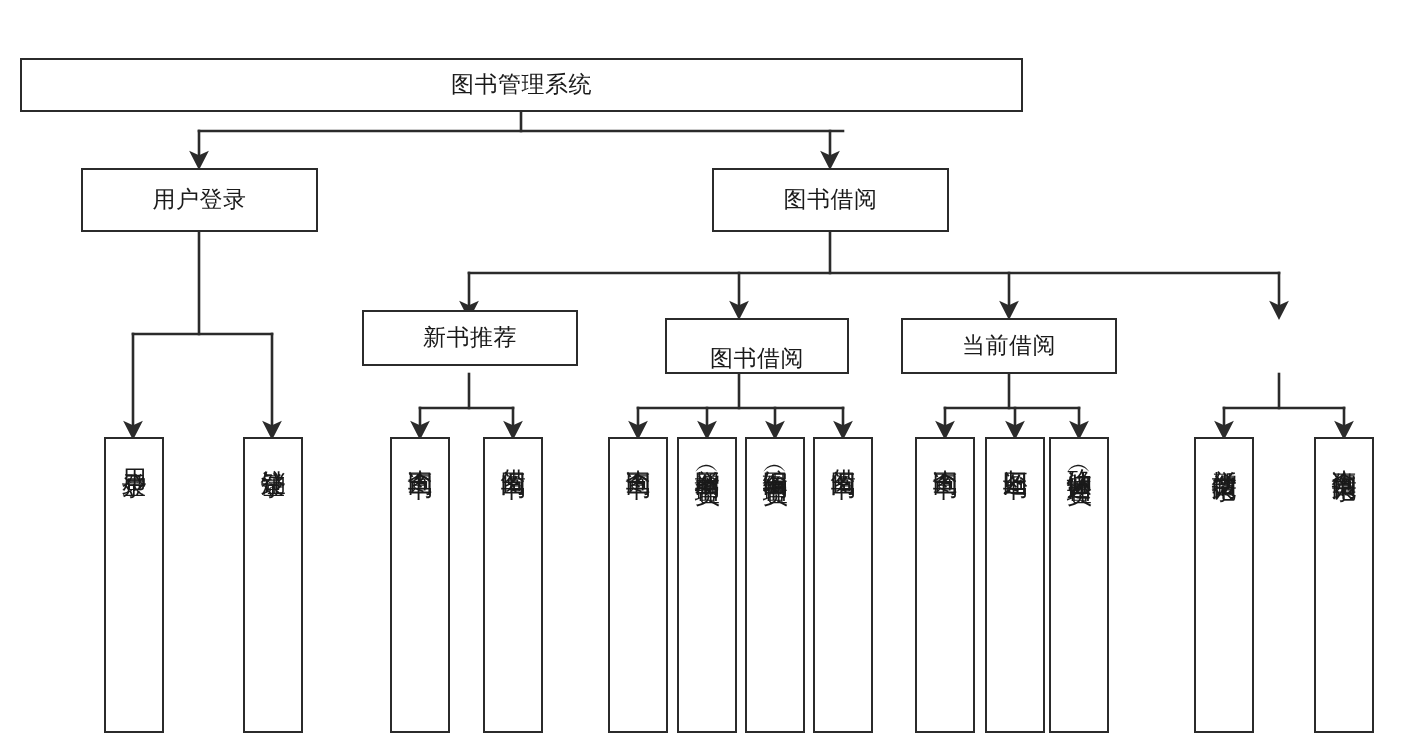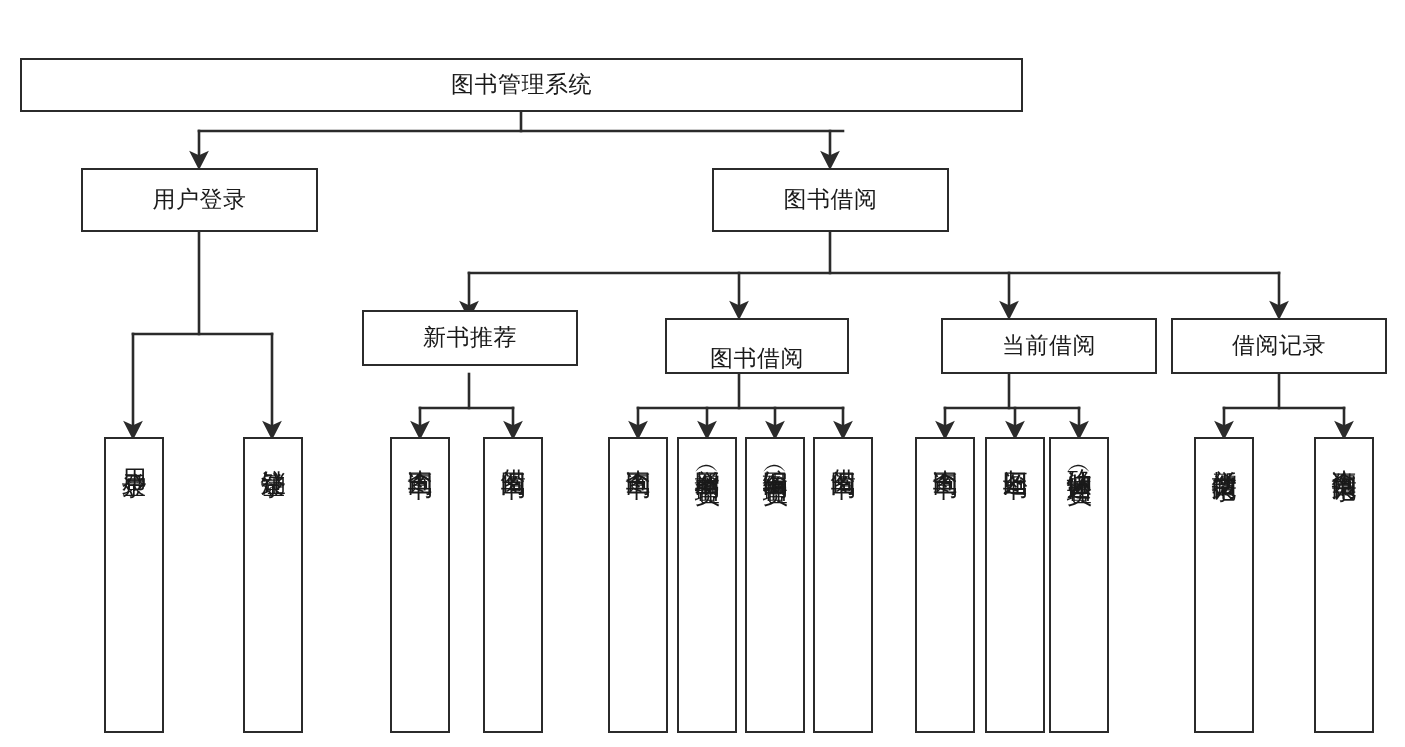--- a/index.html
+++ b/index.html
@@ -138,25 +138,22 @@
   <div class="node horiz" style="left:712px; top:168px; width:237px; height:64px;">
     <span class="label">图书借阅</span>
   </div>
 
   <div class="node horiz" style="left:362px; top:310px; width:216px; height:56px;">
     <span class="label">新书推荐</span>
   </div>
   <div class="node horiz" style="left:665px; top:318px; width:184px; height:56px;align-items:flex-end;">
     <span class="label">图书借阅</span>
   </div>
-  <div class="node horiz" style="left:941px; top:318px; width:216px; height:56px;">
+  <div class="node horiz" style="left:901px; top:318px; width:216px; height:56px;">
     <span class="label">当前借阅</span>
-  </div>
-  <div class="node horiz" style="left:1171px; top:318px; width:216px; height:56px;">
-    <span class="label">借阅记录</span>
   </div>
 
   <div class="node vert" style="left:104px; top:437px; width:60px; height:296px;">
     <span class="label">用户登录</span>
   </div>
   <div class="node vert" style="left:243px; top:437px; width:60px; height:296px;">
     <span class="label">注销登录</span>
   </div>
 
   <div class="node vert" style="left:390px; top:437px; width:60px; height:296px;">

